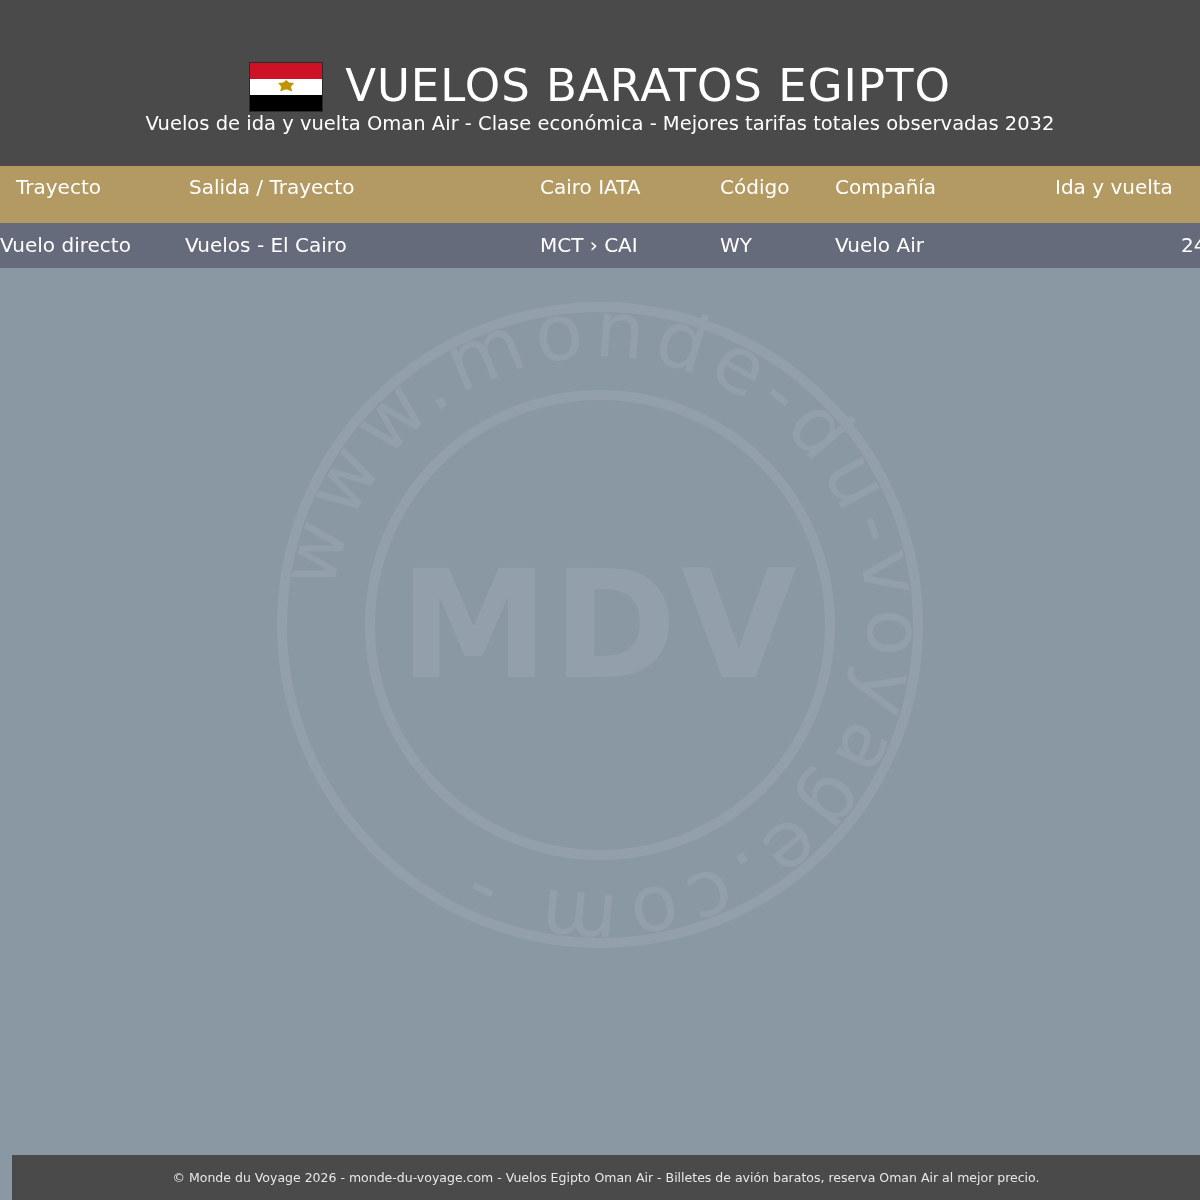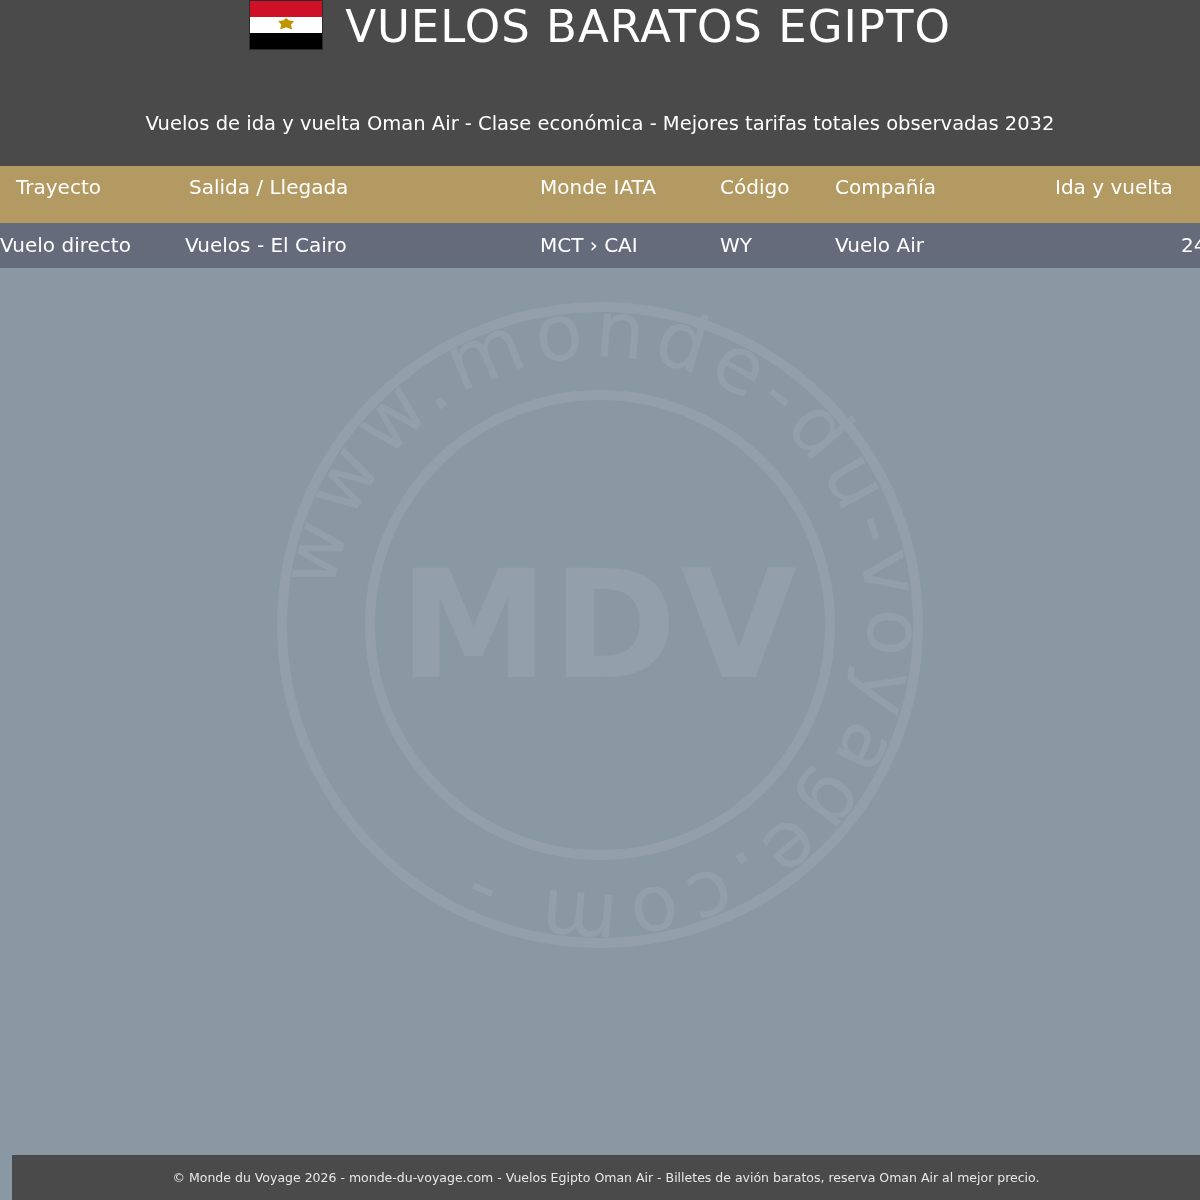--- a/index.html
+++ b/index.html
@@ -18,21 +18,21 @@
   }
 
   
   .header {
     background: #4a4a4a;
     height: 166px;
     position: relative;
   }
   .header-title-row {
     display: flex;
-    align-items: flex-start;
+    align-items: flex-end;
     justify-content: center;
     height: 112px;
     gap: 22px;
   }
   .flag {
     width: 74px;
     height: 50px;
     position: relative;
     display: block;
     border: 1px solid #2b2b2b;
@@ -158,22 +158,22 @@
         <textPath href="#ringpath" startOffset="2%">www.monde-du-voyage.com -</textPath>
       </text>
       <text x="380" y="432" text-anchor="middle" font-family="DejaVu Sans, sans-serif" font-size="150" font-weight="bold" fill="#93a0ab" letter-spacing="4">MDV</text>
     </svg>
   </div>
 
   <table class="table">
     <thead>
       <tr>
         <th class="col-trayecto">Trayecto</th>
-        <th class="col-salida">Salida / Llegada</th>
-        <th class="col-iata">Monde IATA</th>
+        <th class="col-salida">Salida / Trayecto</th>
+        <th class="col-iata">Cairo IATA</th>
         <th class="col-codigo">Código</th>
         <th class="col-compania">Compañía</th>
         <th class="col-precio">Ida y vuelta</th>
       </tr>
     </thead>
     <tbody>
       <tr>
         <td class="cell-pad-trayecto">Vuelo directo</td>
         <td class="cell-pad-salida">Vuelos - El Cairo</td>
         <td>MCT › CAI</td>

